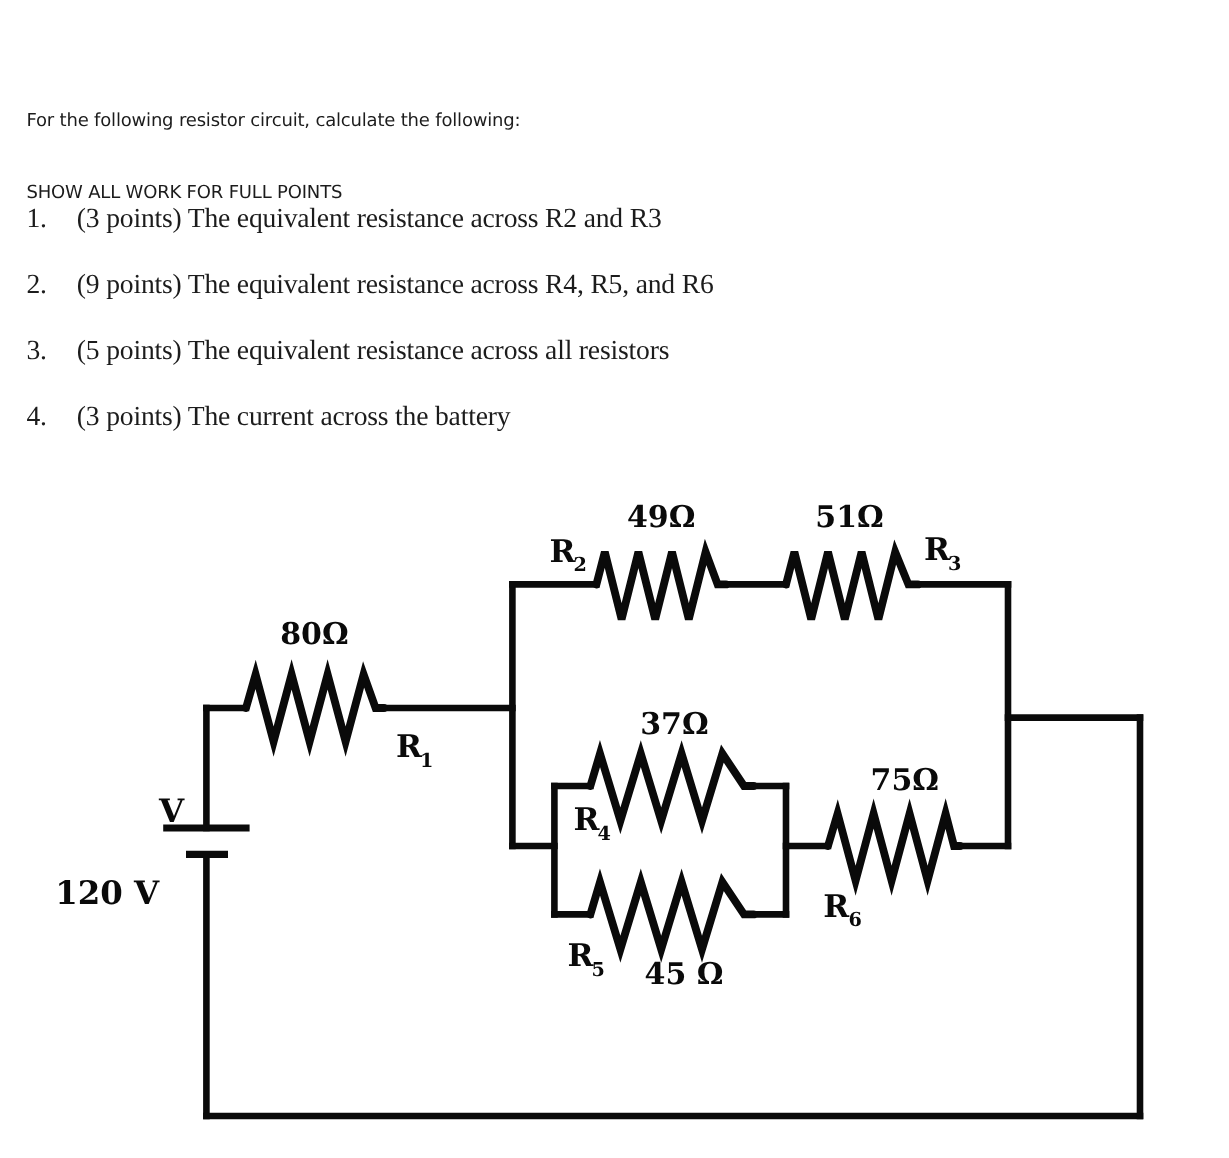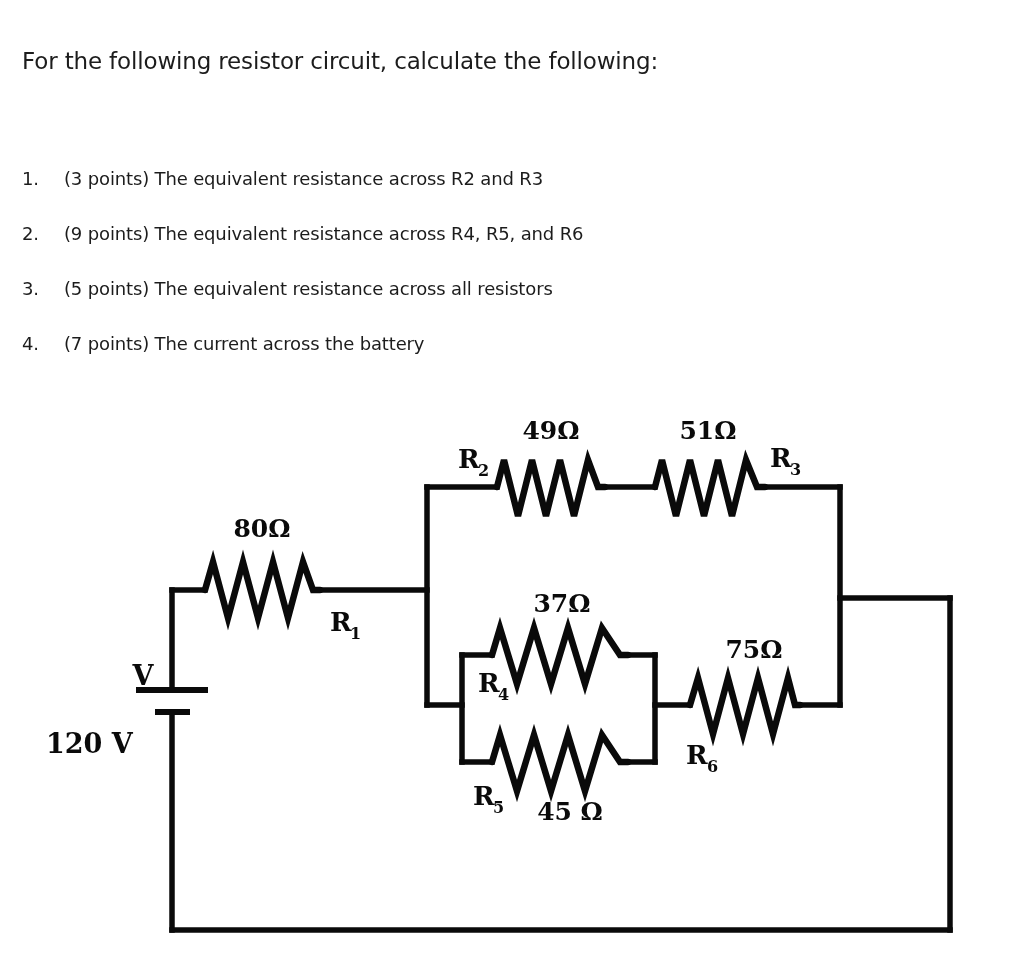--- a/index.html
+++ b/index.html
@@ -17,45 +17,47 @@
   }
   .page {
     position: absolute;
     left: 0; top: 0;
     width: 1024px;
     height: 965px;
   }
   .prompt-line {
     position: absolute;
     left: 22px;
-    font-size: 23px;
+    font-size: 15px;
     line-height: 1.25;
     letter-spacing: -0.15px;
     color: #1c1c1c;
     white-space: nowrap;
+    margin-top: 44px;
   }
   #intro-line   { top: 47px; }
   #showwork-line{ top: 107px; }
 
   .q-list {
     position: absolute;
     left: 22px;
     top: 168px;
     margin: 0;
     padding: 0;
     list-style: none;
   }
   .q-item {
     position: relative;
     height: 55px;
-    font-size: 18px;
+    font-size: 23px;
     line-height: 1.25;
     letter-spacing: -0.15px;
     white-space: nowrap;
     color: #1c1c1c;
+    font-family: Liberation Serif, serif;
   }
   .q-num {
     display: inline-block;
     width: 42px;
     text-align: left;
   }
   .q-text { display: inline; }
 
   
   #circuit-figure {
@@ -100,33 +102,34 @@
   text.sub { font-size: 16px; }
   text.src { font-size: 27px; }
 </style>
 </head>
 <body>
 
 <div class="page">
 
   <div class="prompt-line" id="intro-line">For the following resistor circuit, calculate the following:</div>
 
+  <div class="prompt-line" id="showwork-line">SHOW ALL WORK FOR FULL POINTS</div>
 
   <ol class="q-list">
     <li class="q-item">
       <span class="q-num">1.</span><span class="q-text">(3 points) The equivalent resistance across R2 and R3</span>
     </li>
     <li class="q-item">
       <span class="q-num">2.</span><span class="q-text">(9 points) The equivalent resistance across R4, R5, and R6</span>
     </li>
     <li class="q-item">
       <span class="q-num">3.</span><span class="q-text">(5 points) The equivalent resistance across all resistors</span>
     </li>
     <li class="q-item">
-      <span class="q-num">4.</span><span class="q-text">(7 points) The current across the battery</span>
+      <span class="q-num">4.</span><span class="q-text">(3 points) The current across the battery</span>
     </li>
   </ol>
 
   <div id="circuit-figure">
     <svg class="circuit" viewBox="0 0 1024 565" xmlns="http://www.w3.org/2000/svg">
 
       <path class="wire" d="M 172 190 L 172 290"></path>
       <path class="wire" d="M 172 312 L 172 530"></path>
 
       <path class="wire" d="M 172 530 L 950 530"></path>

